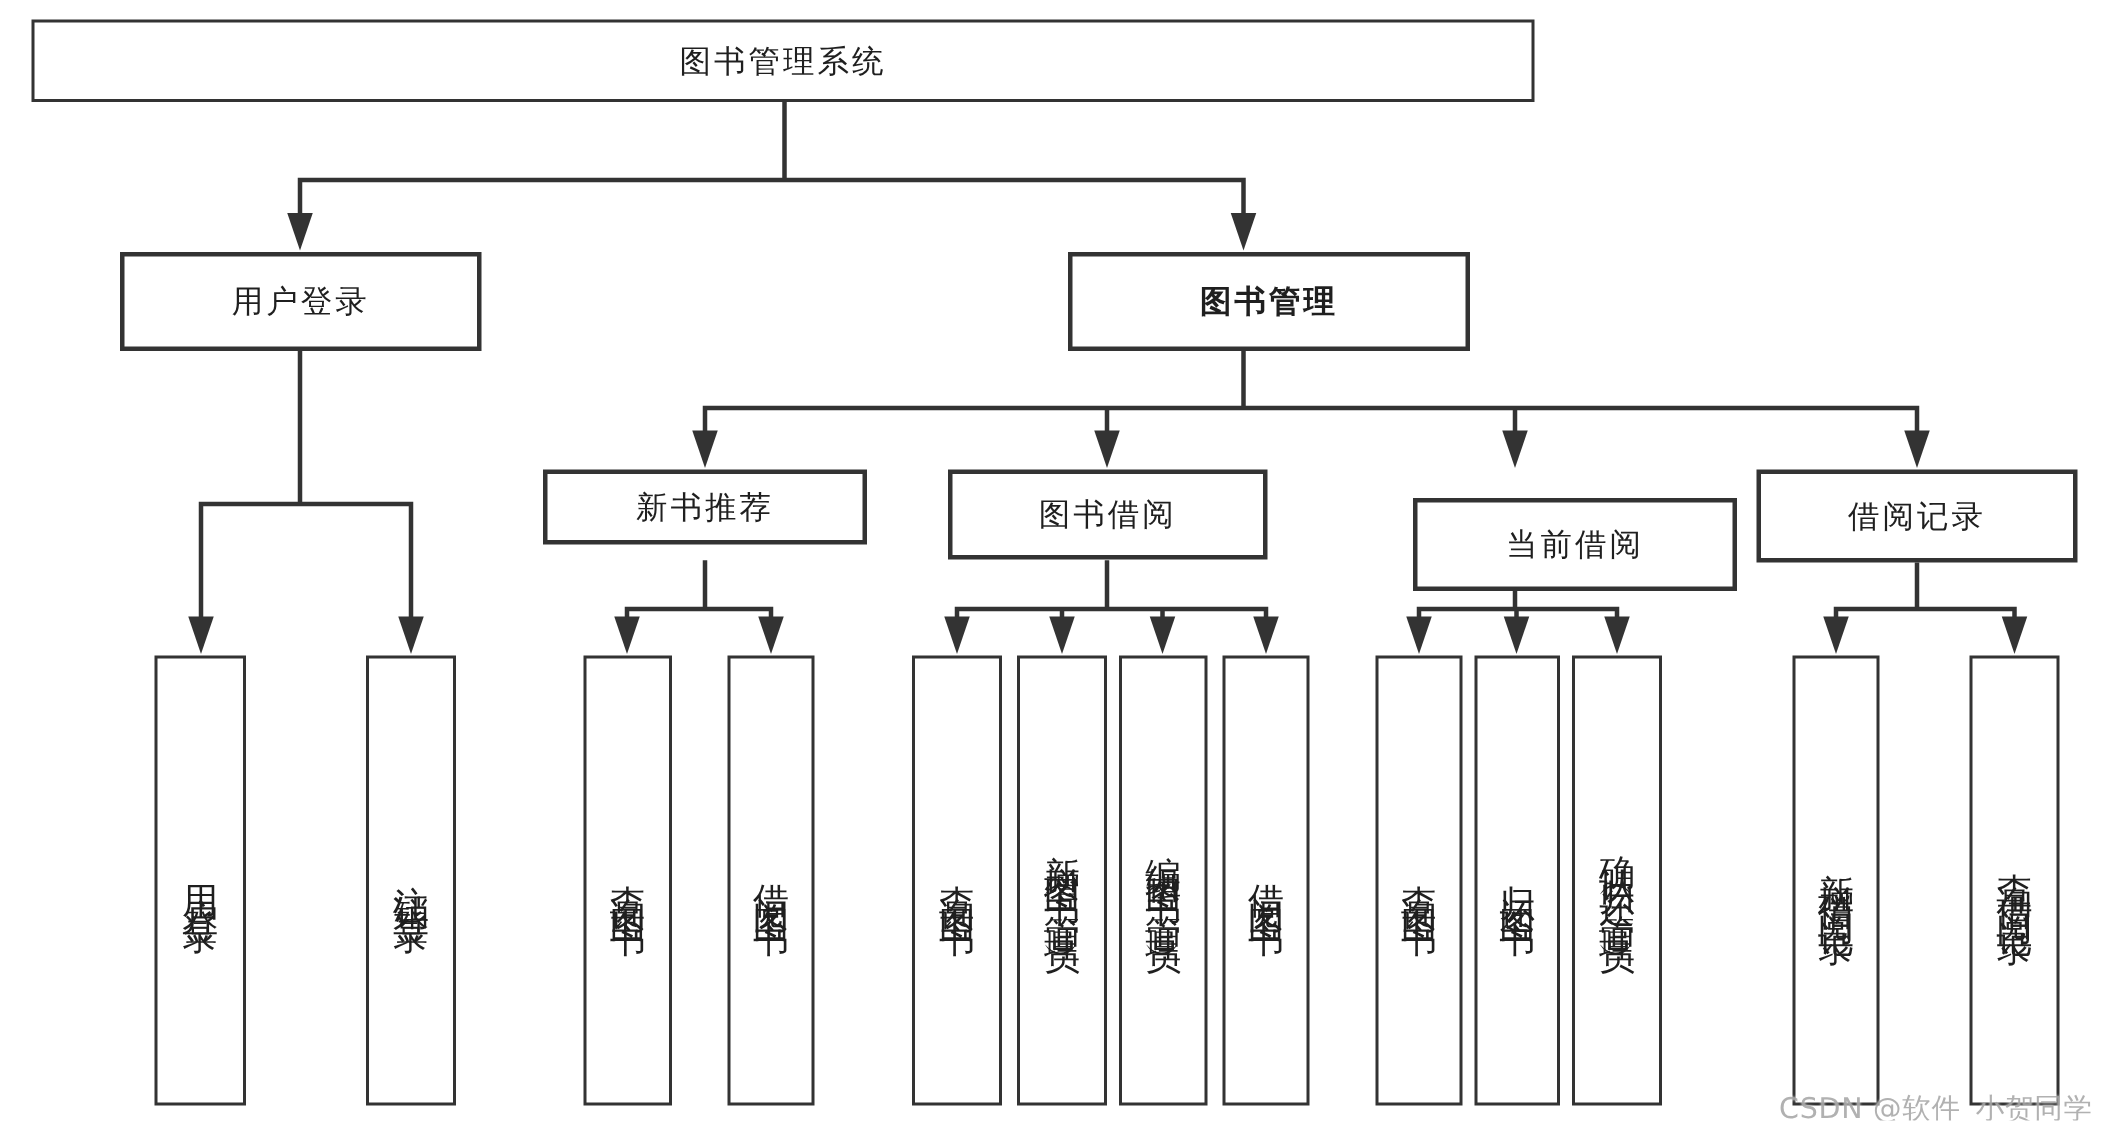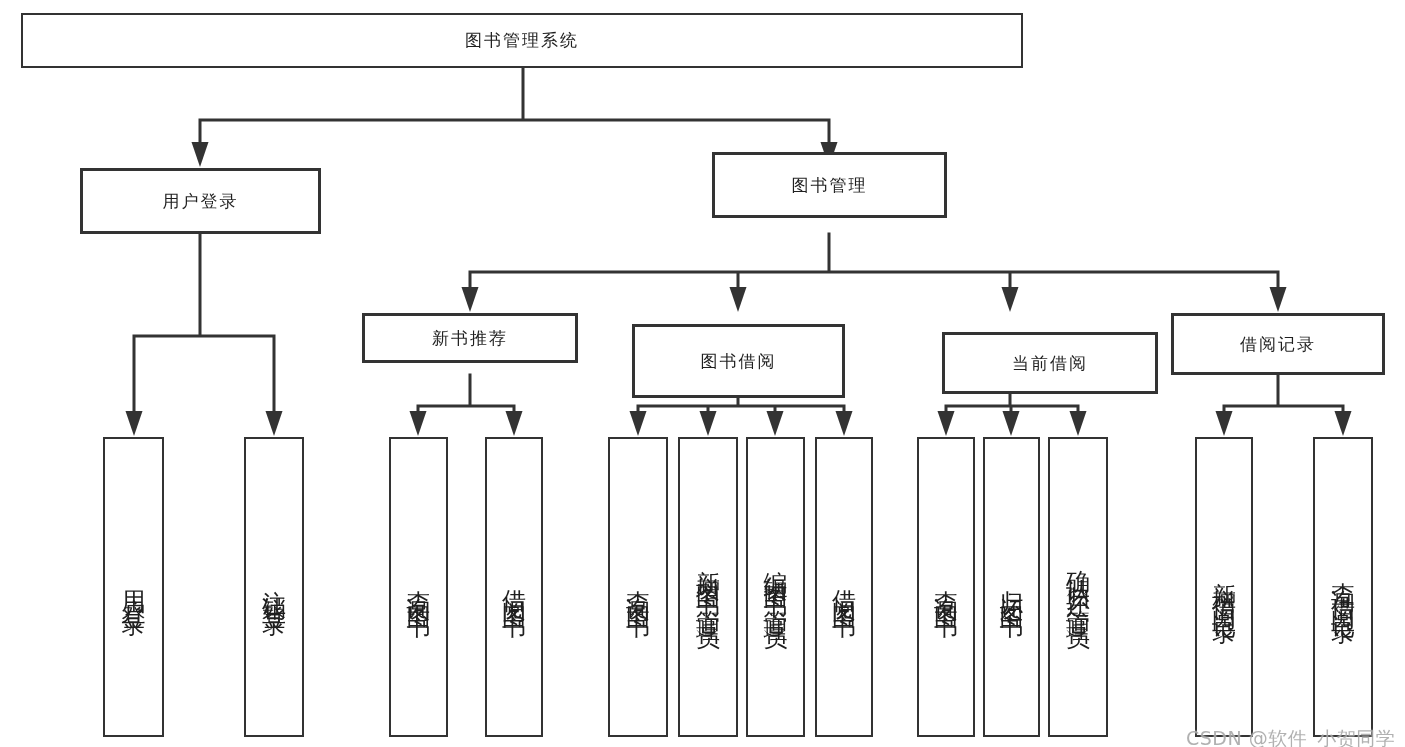--- a/index.html
+++ b/index.html
@@ -14,21 +14,21 @@
     background:var(--bg-color);
     font-family:"DejaVu Sans","Liberation Sans",sans-serif;
   }
   .connectors{position:absolute;left:0;top:0;width:1405px;height:747px;pointer-events:none;}
   .connectors path{stroke:var(--line-color);stroke-width:3;fill:none;stroke-linecap:square;}
   .connectors use{fill:var(--line-color);}
   .hbox{
     position:absolute;box-sizing:border-box;background:#fff;
     border:3px solid var(--line-color);
     display:flex;align-items:center;justify-content:center;
-    font-size:17px;letter-spacing:2px;color:var(--text-color);
+    font-size:21px;letter-spacing:2px;color:var(--text-color);
     white-space:nowrap;
   }
   .root-box{border-width:2.5px;}
   .vbox{
     position:absolute;box-sizing:border-box;background:#fff;
     border:2.5px solid var(--line-color);
     top:437px;height:300px;
     display:flex;align-items:center;justify-content:center;
     writing-mode:vertical-rl;text-orientation:mixed;
     font-size:24px;letter-spacing:8px;color:var(--text-color);
@@ -77,24 +77,24 @@
   <use href="#ah" x="946" y="436"></use>
   <use href="#ah" x="1011" y="436"></use>
   <use href="#ah" x="1078" y="436"></use>
   <use href="#ah" x="1224" y="436"></use>
   <use href="#ah" x="1343" y="436"></use>
 </svg>
 
 <div class="hbox root-box" style="left:21px;top:13px;width:1002px;height:55px;">图书管理系统</div>
 
 <div class="hbox" style="left:80px;top:168px;width:241px;height:66px;">用户登录</div>
-<div class="hbox" style="left:712px;top:152px;width:235px;height:66px;">图书管理</div>
+<div class="hbox" style="left:712px;top:168px;width:268px;height:66px;font-weight:bold;">图书管理</div>
 
 <div class="hbox" style="left:362px;top:313px;width:216px;height:50px;">新书推荐</div>
-<div class="hbox" style="left:632px;top:324px;width:213px;height:74px;">图书借阅</div>
+<div class="hbox" style="left:632px;top:313px;width:213px;height:60px;">图书借阅</div>
 <div class="hbox" style="left:902px;top:332px;width:216px;height:62px;margin-left:40px;">当前借阅</div>
 <div class="hbox" style="left:1171px;top:313px;width:214px;height:62px;">借阅记录</div>
 
 <div class="vbox" style="left:103px;width:61px;">用户登录</div>
 <div class="vbox" style="left:244px;width:60px;">注销登录</div>
 
 <div class="vbox" style="left:389px;width:59px;">查询图书</div>
 <div class="vbox" style="left:485px;width:58px;">借阅图书</div>
 
 <div class="vbox" style="left:608px;width:60px;">查询图书</div>

